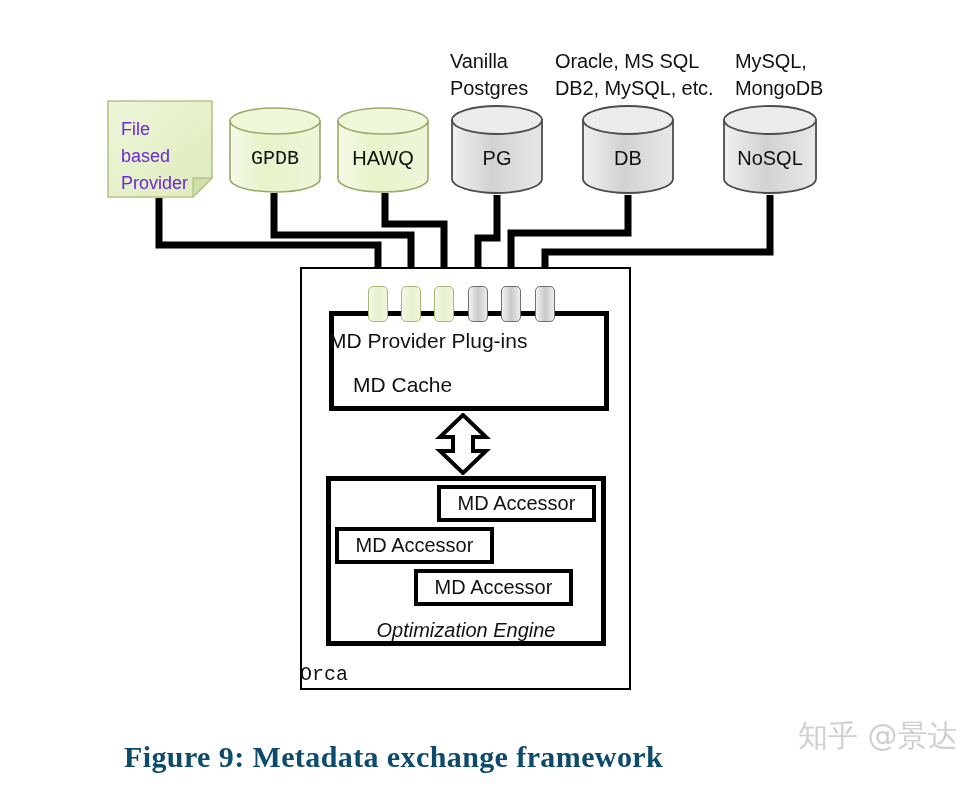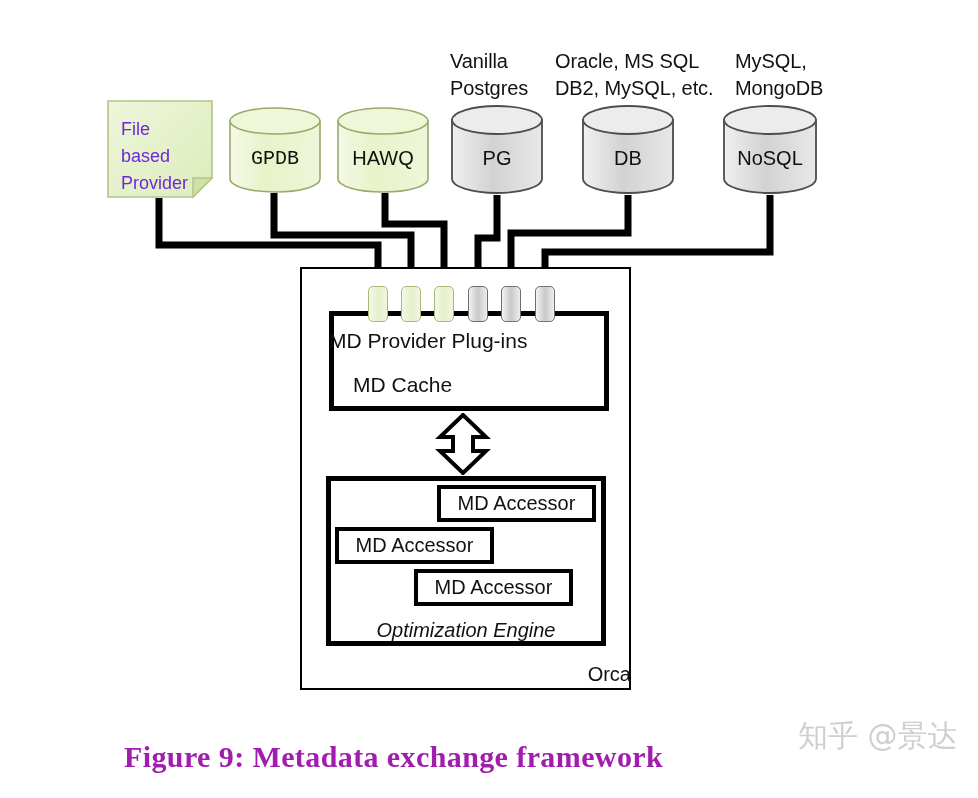--- a/index.html
+++ b/index.html
@@ -64,23 +64,24 @@
   .orca-box {
     position: absolute;
     border: 2px solid #000000;
     background: #ffffff;
     box-sizing: border-box;
   }
   .orca-label {
     position: absolute;
     left: 0;
     width: 100%;
-    text-align: right;
-    font-size: 20px;
-    color: #111111;
+    text-align: left;
+    font-size: 20px;
+    color: #111111;
+    font-family: Liberation Mono, monospace;
   }
 
   
   .md-box {
     position: absolute;
     border: 5px solid #000000;
     background: #ffffff;
     box-sizing: border-box;
   }
   .md-line {
@@ -139,21 +140,21 @@
 
   
   .dbl-arrow { position: absolute; }
 
   
   .caption {
     position: absolute;
     font-family: "Liberation Serif", serif;
     font-size: 30px;
     font-weight: 700;
-    color: #a21caf;
+    color: #0c4a6e;
     white-space: nowrap;
     letter-spacing: 0.4px;
   }
   .watermark {
     position: absolute;
     font-family: "DejaVu Sans", sans-serif;
     font-size: 30px;
     color: #cfcfcf;
     white-space: nowrap;
   }

